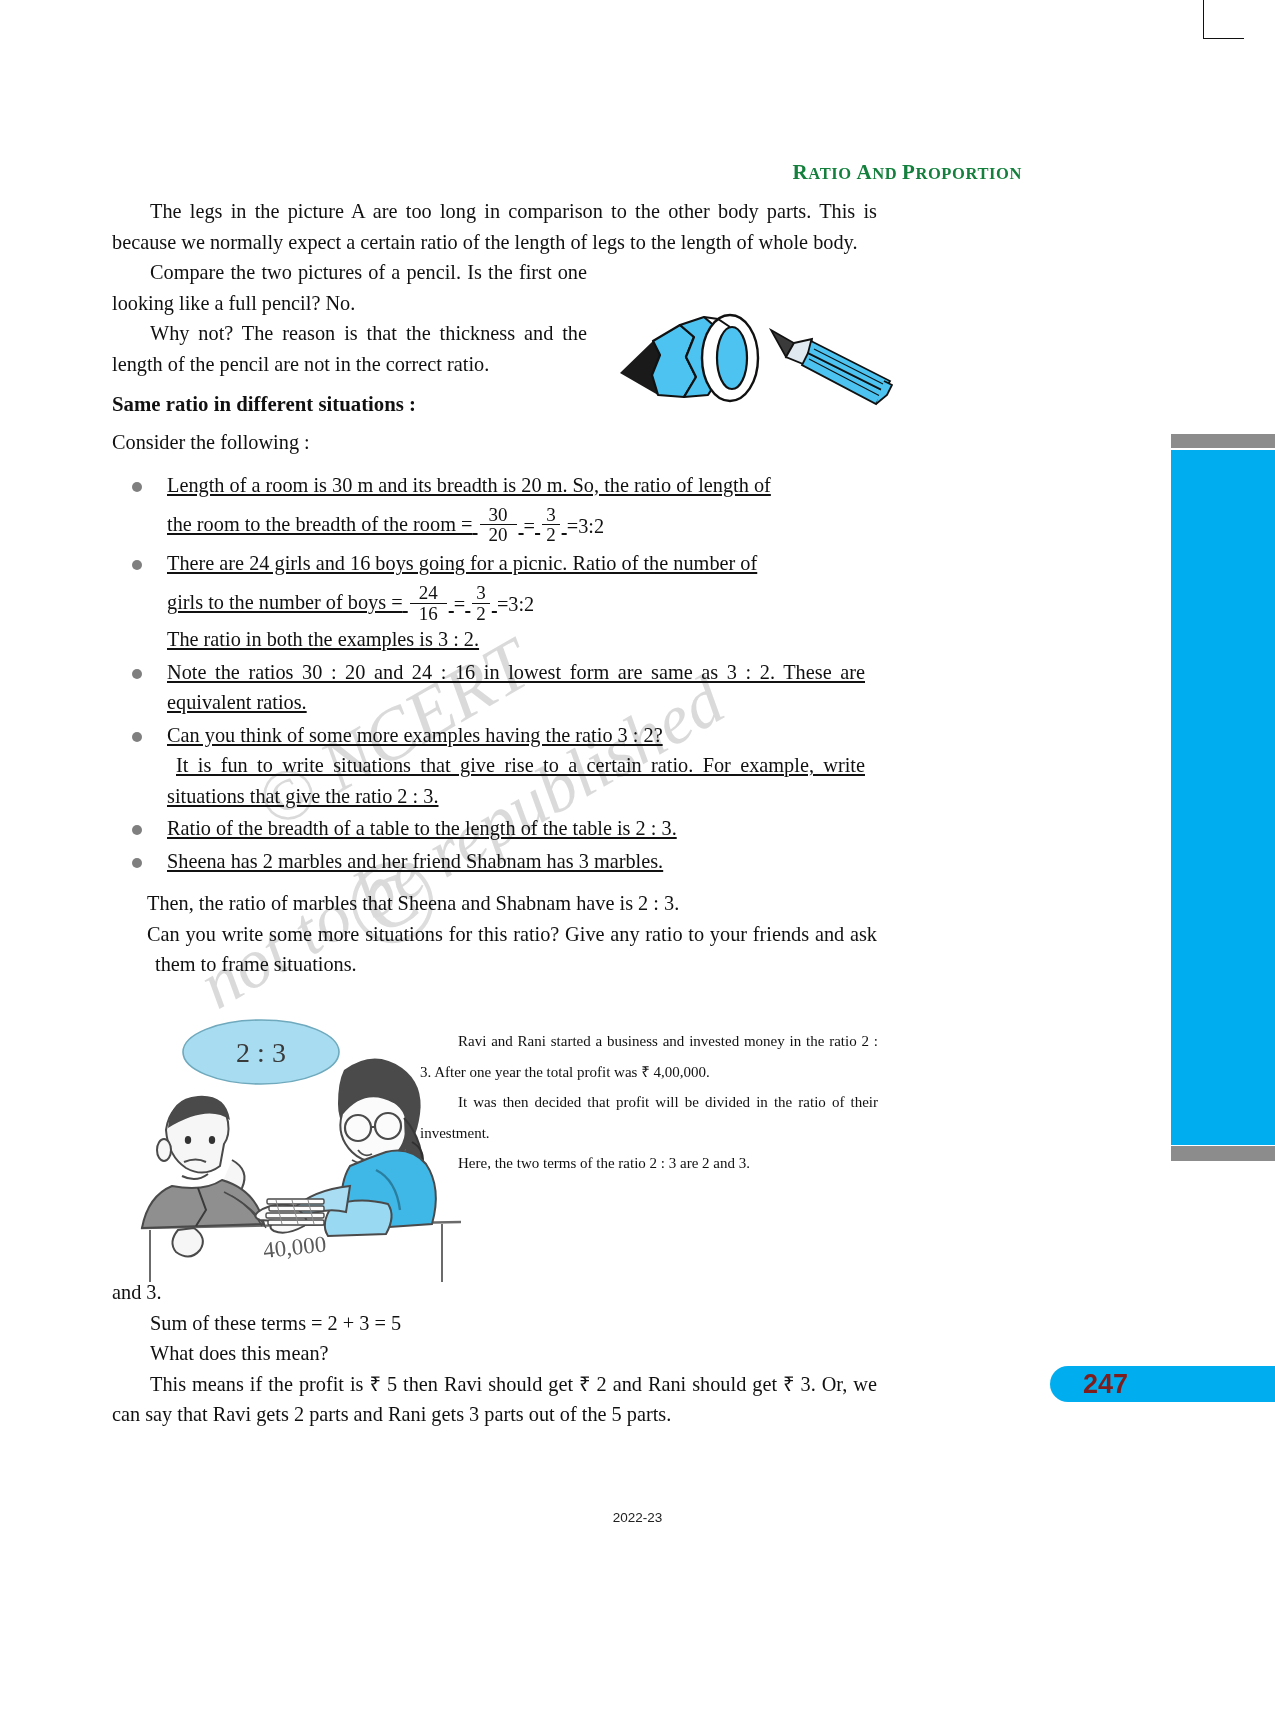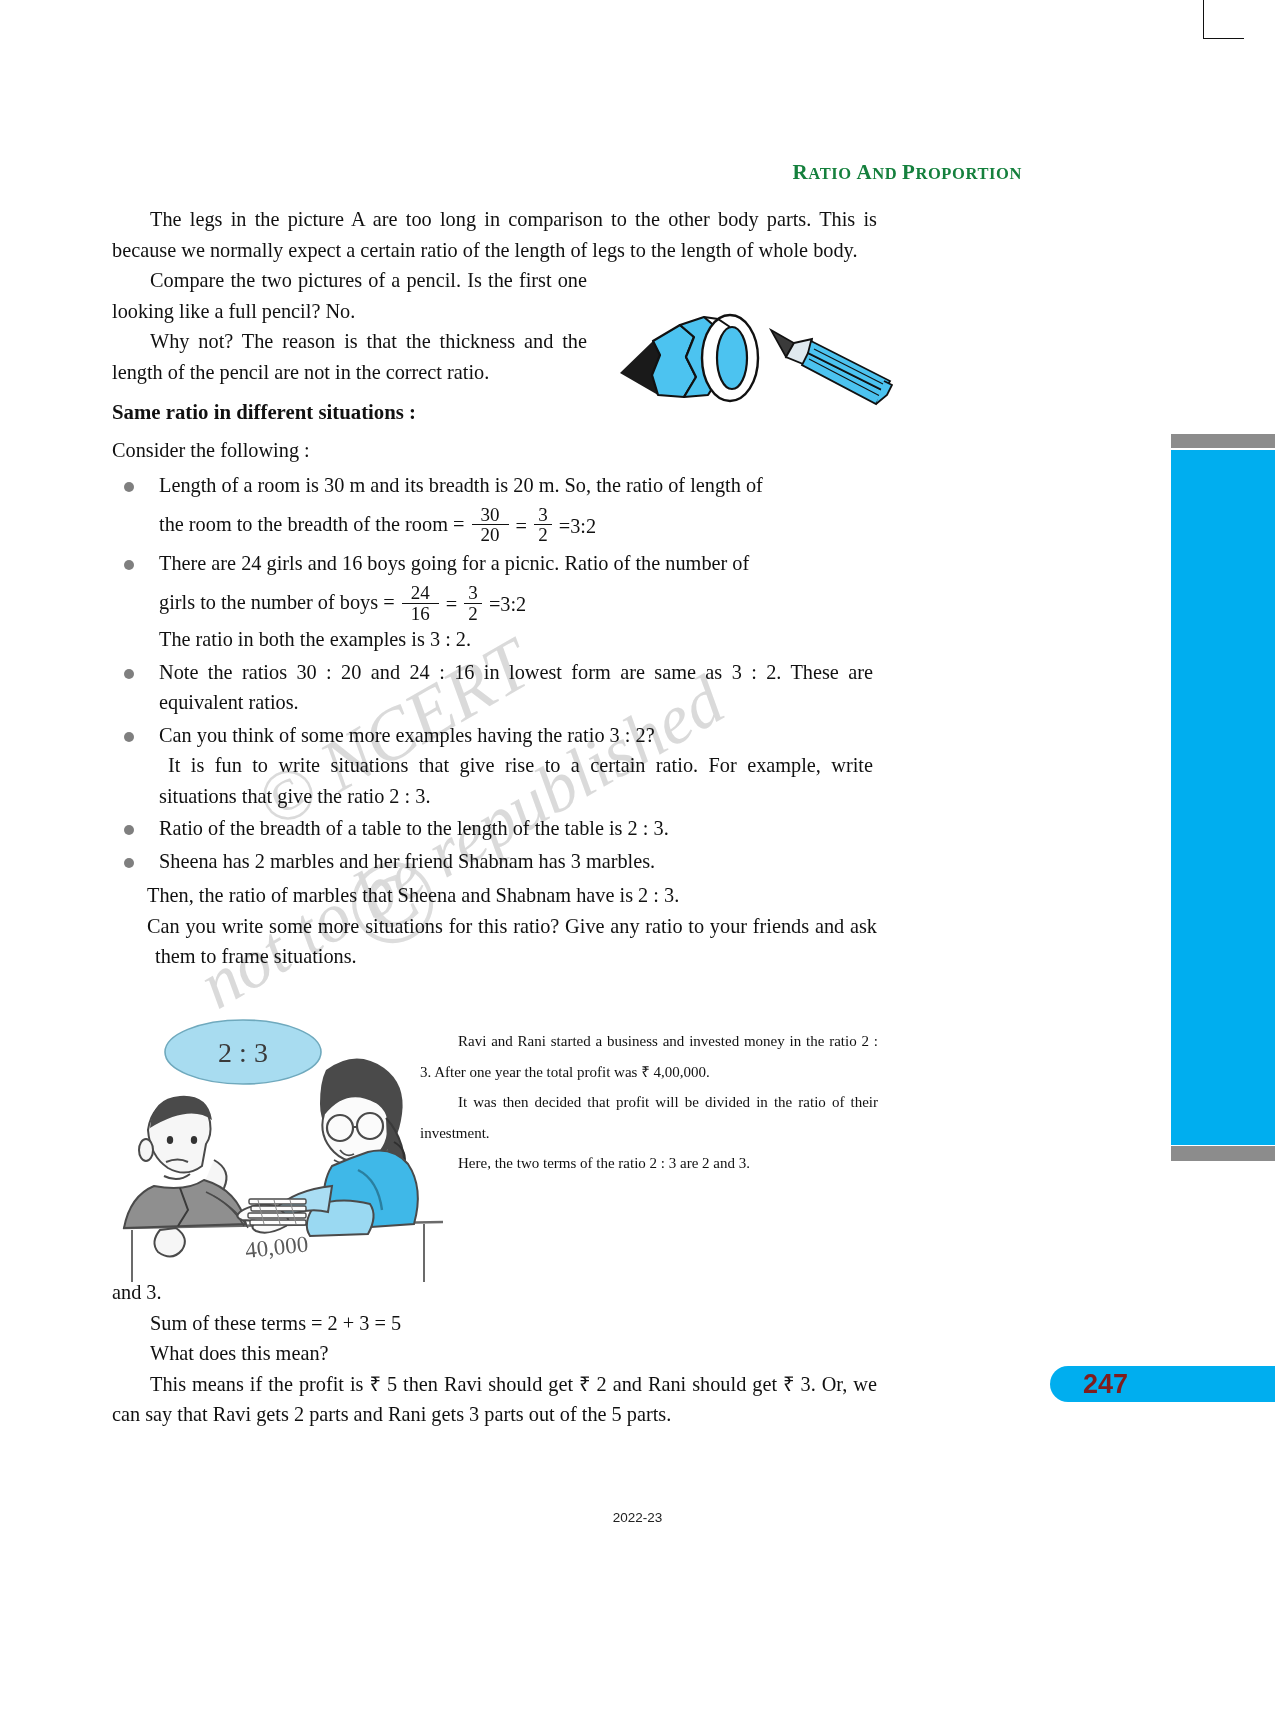--- a/index.html
+++ b/index.html
@@ -25,41 +25,41 @@
     font-weight:bold;
     font-size:16.5px;
     letter-spacing:.6px;
     white-space:nowrap;
   }
   .runhead .cap{font-size:21px;}
 
   
   .col{
     position:absolute;
-    left:112px; top:204px; width:765px;
+    left:112px; top:196px; width:765px;
     font-size:20.3px;
     line-height:30.5px;
     text-align:justify;
     text-justify:inter-word;
   }
   p{margin:0;}
   .ind{text-indent:38px;}
 
   
   .wrapbox{float:right;width:290px;height:118px;shape-outside:border-box;margin:0 0 2px 10px;}
 
   h3.sub{
     font-size:20.8px;
     font-weight:bold;
     margin:12px 0 10px 0;
     line-height:26px;
   }
 
   
-  ul.blist{list-style:none;margin:4px;padding:0;}
+  ul.blist{list-style:none;margin:12px;padding:0;text-decoration:underline;}
   ul.blist > li{
     position:relative;
     padding-left:43px;
     margin-bottom:2px;
   }
   ul.blist > li::before{
     content:"";
     position:absolute;left:8px;top:12px;
     width:10px;height:10px;border-radius:50%;
     background:#7f7f7f;
@@ -134,21 +134,21 @@
   .wm-c{position:absolute;left:170px;top:236px;font-size:120px;font-style:normal;color:#dcdcdc;}
 
   
   .pencils{
     position:absolute;left:608px;top:303px;width:285px;height:110px;
   }
   .pencils svg{display:block;}
 
   
   .scene{
-    position:absolute;left:118px;top:1010px;width:330px;height:275px;
+    position:absolute;left:136px;top:1010px;width:330px;height:275px;
   }
   .scene svg{display:block;}
 </style>
 </head>
 <body>
 
 <div class="page">
 
   <div class="cropmark cm-tr"></div>
 

